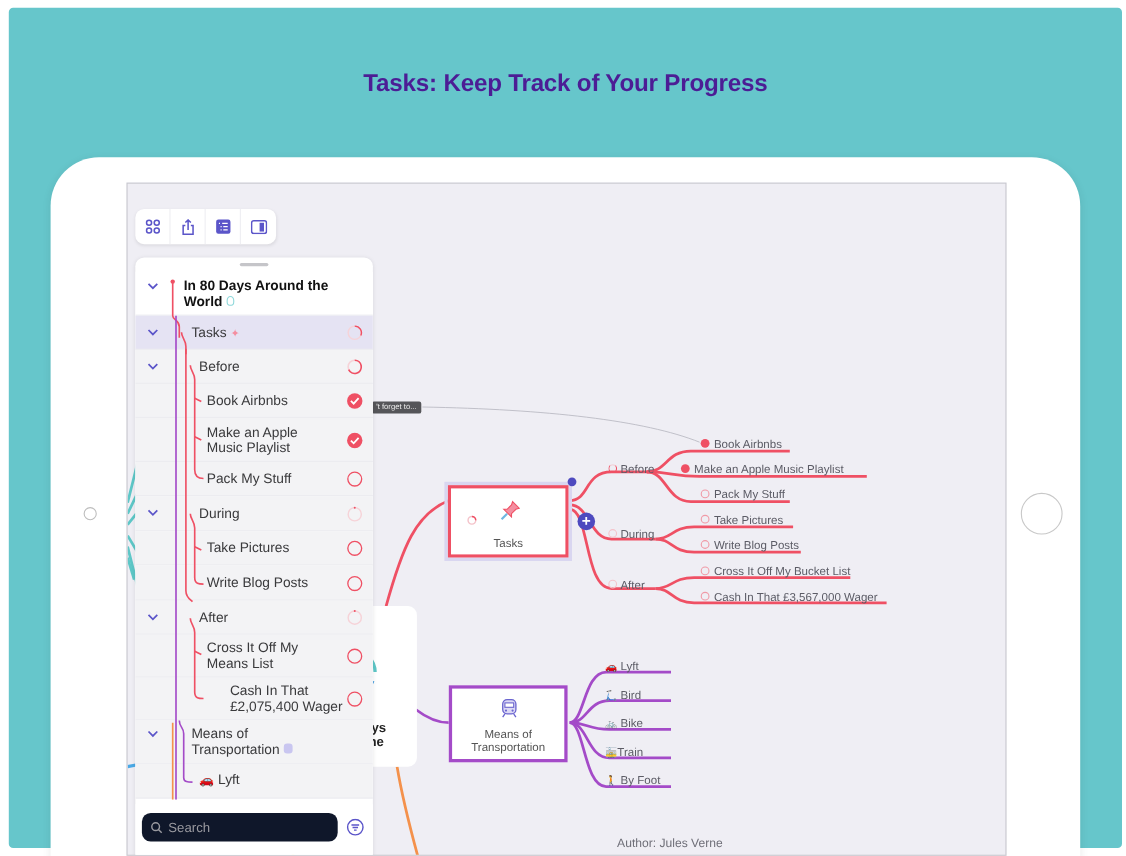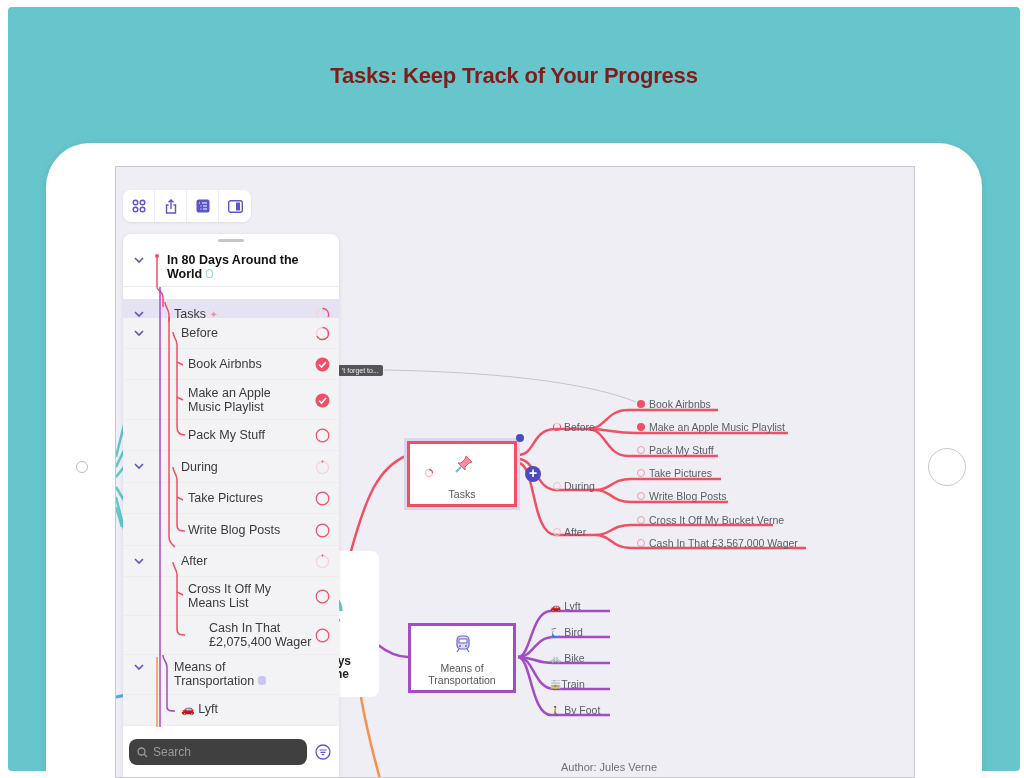--- a/index.html
+++ b/index.html
@@ -1,18 +1,18 @@
 <!DOCTYPE html>
 <html><head>
 <meta charset="utf-8">
 <style>
   * { box-sizing: border-box; margin: 0; padding: 0; }
   html, body { width: 1024px; height: 778px; overflow: hidden; background: #ffffff; font-family: "Liberation Sans", sans-serif; }
   .banner { position: absolute; left: 8px; top: 7px; width: 1012px; height: 764px; background: #66c6cb; border-radius: 4px; overflow: hidden; }
-  .headline { position: absolute; top: 56px; left: 0; width: 100%; text-align: center; color: #7f1d1d; font-size: 22px; font-weight: bold; letter-spacing: -0.2px; }
+  .headline { position: absolute; top: 56px; left: 0; width: 100%; text-align: center; color: #4c1d95; font-size: 22px; font-weight: bold; letter-spacing: -0.2px; }
   .ipad { position: absolute; left: 46px; top: 143px; width: 936px; height: 640px; background: #ffffff; border-radius: 44px 44px 0 0; box-shadow: 0 2px 8px rgba(0,0,0,0.08); }
   .home-dot-left { position: absolute; left: 30px; top: 318px; width: 12px; height: 12px; border: 1.5px solid #bdbdbd; border-radius: 50%; }
   .home-btn { position: absolute; left: 882px; top: 305px; width: 38px; height: 38px; border: 1.5px solid #c8c8c8; border-radius: 50%; }
   .screen { position: absolute; left: 115px; top: 166px; width: 800px; height: 612px; background: #efeef4; border: 1px solid #c9c9cf; overflow: hidden; }
   .statusbar { position: absolute; left: 0; top: 0; width: 100%; height: 18px; font-size: 8px; color: #111; font-weight: bold; }
   .statusbar .time { position: absolute; left: 5px; top: 4px; }
   .statusbar .date { position: absolute; left: 46px; top: 4px; }
   .statusbar .right { position: absolute; right: 6px; top: 4px; display: flex; align-items: center; gap: 3px; }
   .battery { width: 16px; height: 7px; background: #111; border-radius: 1px; position: relative; }
   .battery:after { content: ""; position: absolute; right: -2px; top: 2px; width: 1px; height: 3px; background: #111; }
@@ -23,21 +23,21 @@
   .grabber { position: absolute; left: 95px; top: 5px; width: 26px; height: 3px; border-radius: 2px; background: #c5c5c9; }
   .tree { position: absolute; left: 0; top: 13px; width: 100%; }
   .row { position: absolute; left: 0; width: 100%; border-bottom: 1px solid #ececf0; background: #f3f3f5; }
   .row.root { background: #ffffff; }
   .row.selected { background: #e5e3f3; }
   .chev { position: absolute; left: 10px; width: 12px; height: 12px; }
   .row-label { position: absolute; font-size: 12.5px; color: #3a3a3c; line-height: 14px; }
   .row-label.bold { font-weight: bold; color: #111; font-size: 12.5px; }
   .status-ic { position: absolute; right: 9px; width: 15px; height: 15px; }
   .search-bar { position: absolute; left: 0; bottom: 0; width: 100%; height: 48px; background: #ffffff; }
-  .search-input { position: absolute; left: 6px; top: 8px; width: 178px; height: 26px; background: #404040; border-radius: 8px; display: flex; align-items: center; padding-left: 8px; gap: 5px; font-size: 12px; color: #9a9aa0; }
+  .search-input { position: absolute; left: 6px; top: 8px; width: 178px; height: 26px; background: #0f172a; border-radius: 8px; display: flex; align-items: center; padding-left: 8px; gap: 5px; font-size: 12px; color: #9a9aa0; }
   .filter-btn { position: absolute; right: 8px; top: 13px; width: 16px; height: 16px; }
   .canvas-label { position: absolute; font-size: 10.5px; color: #5c5c66; white-space: nowrap; }
   .node-box { position: absolute; background: #ffffff; }
   .node-text { position: absolute; width: 100%; text-align: center; font-size: 10.5px; color: #555; }
   .tooltip { position: absolute; left: 222px; top: 198px; background: #555559; color: #eee; font-size: 7px; padding: 2px 4px; border-radius: 2px; }
   .center-node { position: absolute; left: 215px; top: 384px; width: 48px; height: 146px; background: #ffffff; border-radius: 0 8px 8px 0; }
   .center-text { position: absolute; left: 0; top: 104px; font-size: 12px; font-weight: bold; color: #222; line-height: 13px; }
   .author { position: absolute; left: 445px; top: 594px; font-size: 11px; color: #6f6f78; }
 </style>
 </head>
@@ -128,25 +128,25 @@
   </div>
 
   <div style="position:absolute;left:400px;top:267px;width:8px;height:8px;border-radius:50%;background:#4e4abf;"></div>
   <div style="position:absolute;left:409px;top:299px;width:16px;height:16px;border-radius:50%;background:#4e4abf;color:#fff;font-size:14px;line-height:15px;text-align:center;font-weight:bold;">+</div>
 
   <div class="canvas-label" style="left:437px;top:254px;"><span style="display:inline-block;width:8px;height:8px;border:1.5px solid #ef5064;border-radius:50%;border-top-color:#f4c3ca;margin-right:3px;"></span><span>Before</span></div>
   <div class="canvas-label" style="left:437px;top:313px;"><span style="display:inline-block;width:8px;height:8px;border:1.2px solid #f4c3ca;border-radius:50%;margin-right:3px;"></span><span>During</span></div>
   <div class="canvas-label" style="left:437px;top:359px;"><span style="display:inline-block;width:8px;height:8px;border:1.2px solid #f4c3ca;border-radius:50%;margin-right:3px;"></span><span>After</span></div>
 
   <div class="canvas-label" style="left:521px;top:231px;"><span style="display:inline-block;width:8px;height:8px;background:#ef5064;border-radius:50%;margin-right:4px;"></span><span>Book Airbnbs</span></div>
-  <div class="canvas-label" style="left:521px;top:254px;"><span style="display:inline-block;width:8px;height:8px;background:#ef5064;border-radius:50%;margin-right:4px;"></span><span>Make an Apple Music Playlist</span></div>
+  <div class="canvas-label" style="left:503px;top:254px;"><span style="display:inline-block;width:8px;height:8px;background:#ef5064;border-radius:50%;margin-right:4px;"></span><span>Make an Apple Music Playlist</span></div>
   <div class="canvas-label" style="left:521px;top:277px;"><span style="display:inline-block;width:8px;height:8px;border:1.2px solid #f09aa6;border-radius:50%;margin-right:4px;"></span><span>Pack My Stuff</span></div>
   <div class="canvas-label" style="left:521px;top:300px;"><span style="display:inline-block;width:8px;height:8px;border:1.2px solid #f09aa6;border-radius:50%;margin-right:4px;"></span><span>Take Pictures</span></div>
   <div class="canvas-label" style="left:521px;top:323px;"><span style="display:inline-block;width:8px;height:8px;border:1.2px solid #f09aa6;border-radius:50%;margin-right:4px;"></span><span>Write Blog Posts</span></div>
-  <div class="canvas-label" style="left:521px;top:347px;"><span style="display:inline-block;width:8px;height:8px;border:1.2px solid #f09aa6;border-radius:50%;margin-right:4px;"></span><span>Cross It Off My Bucket Verne</span></div>
+  <div class="canvas-label" style="left:521px;top:347px;"><span style="display:inline-block;width:8px;height:8px;border:1.2px solid #f09aa6;border-radius:50%;margin-right:4px;"></span><span>Cross It Off My Bucket List</span></div>
   <div class="canvas-label" style="left:521px;top:370px;"><span style="display:inline-block;width:8px;height:8px;border:1.2px solid #f09aa6;border-radius:50%;margin-right:4px;"></span><span>Cash In That £3,567,000 Wager</span></div>
 
   <div class="node-box" style="left:292px;top:456px;width:108px;height:70px;border:3px solid #a44bc8;">
     <svg style="position:absolute;left:44px;top:9px;" width="16" height="18" viewBox="0 0 16 18">
         <rect x="2" y="1" width="12" height="13" rx="4" fill="#dcd9f5" stroke="#6b65cf" stroke-width="1.2"></rect>
         <rect x="4" y="4" width="8" height="4" fill="#fff" stroke="#6b65cf" stroke-width="1"></rect>
         <circle cx="5" cy="11" r="1" fill="#6b65cf"></circle>
         <circle cx="11" cy="11" r="1" fill="#6b65cf"></circle>
         <path d="M4 14 L2 17 M12 14 L14 17" stroke="#6b65cf" stroke-width="1.2"></path>
       </svg>
@@ -206,21 +206,21 @@
       <div class="row root" style="top:0;height:40px;">
         <svg class="chev" style="top:7px;" viewBox="0 0 12 12">
             <path d="M2 4 L6 8 L10 4" fill="none" stroke="#5b55c9" stroke-width="1.6"></path>
           </svg>
         <div class="row-label bold" style="left:44px;top:6px;">
           <div>In 80 Days Around the</div>
           <div><span>World</span> <span style="display:inline-block;width:7px;height:9px;border:1.2px solid #8ed8da;border-radius:50% 50% 40% 40%;"></span></div>
         </div>
       </div>
 
-      <div class="row selected" style="top:52px;height:31px;">
+      <div class="row selected" style="top:40px;height:31px;">
         <svg class="chev" style="top:9px;" viewBox="0 0 12 12">
             <path d="M2 4 L6 8 L10 4" fill="none" stroke="#5b55c9" stroke-width="1.6"></path>
           </svg>
         <div class="row-label" style="left:51px;top:8px;"><span>Tasks</span> <span style="color:#f48ea0;font-size:10px;">✦</span></div>
         <svg class="status-ic" style="top:8px;" viewBox="0 0 15 15">
             <circle cx="7.5" cy="7.5" r="6" fill="none" stroke="#f6d3d8" stroke-width="1.3"></circle>
             <path d="M7.5 1.5 A6 6 0 0 1 13 10" fill="none" stroke="#ef5064" stroke-width="1.3"></path>
           </svg>
       </div>
 

